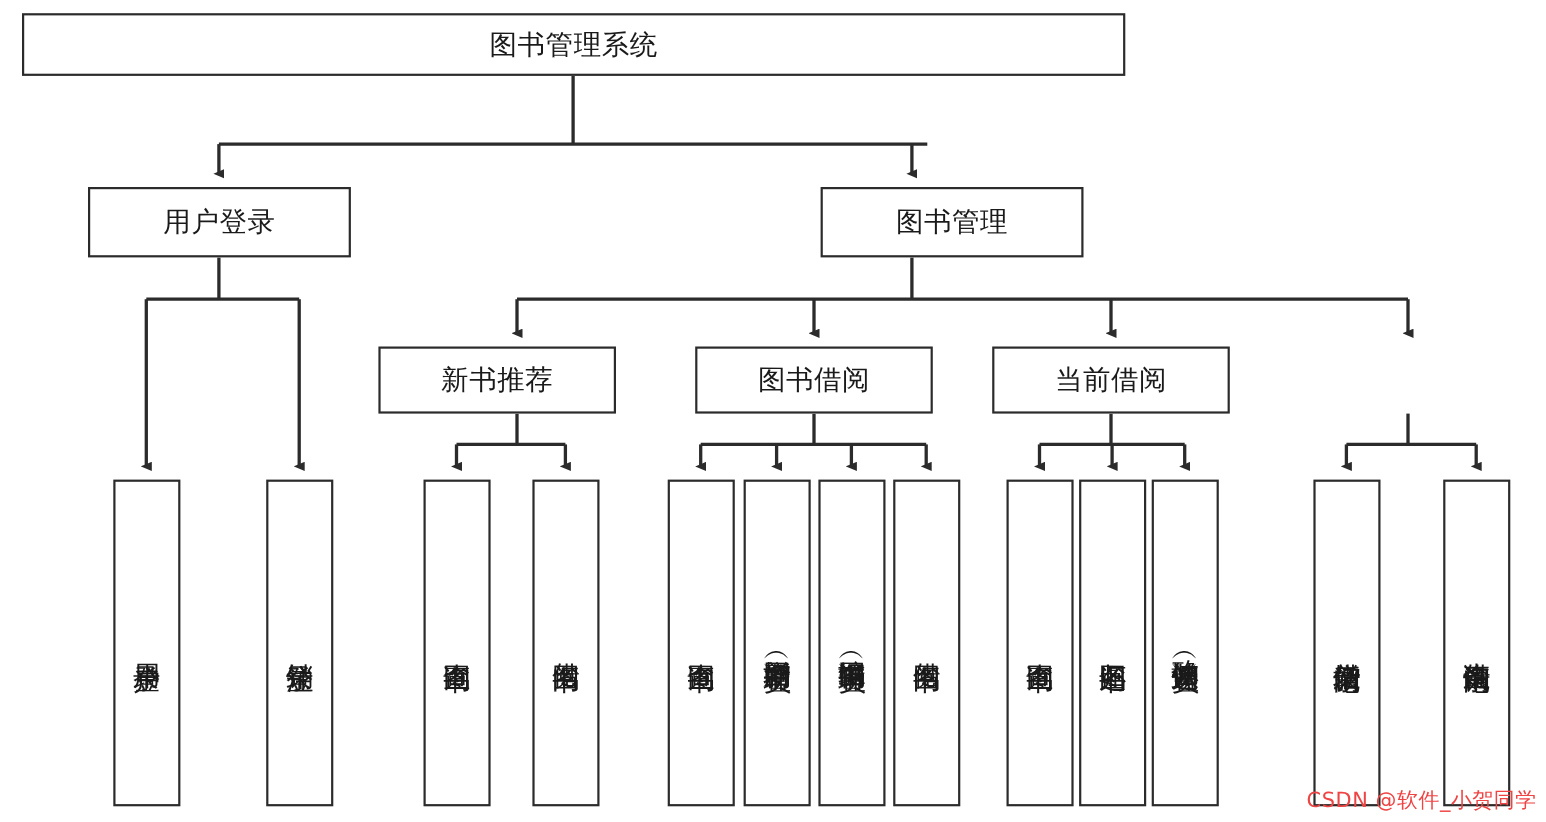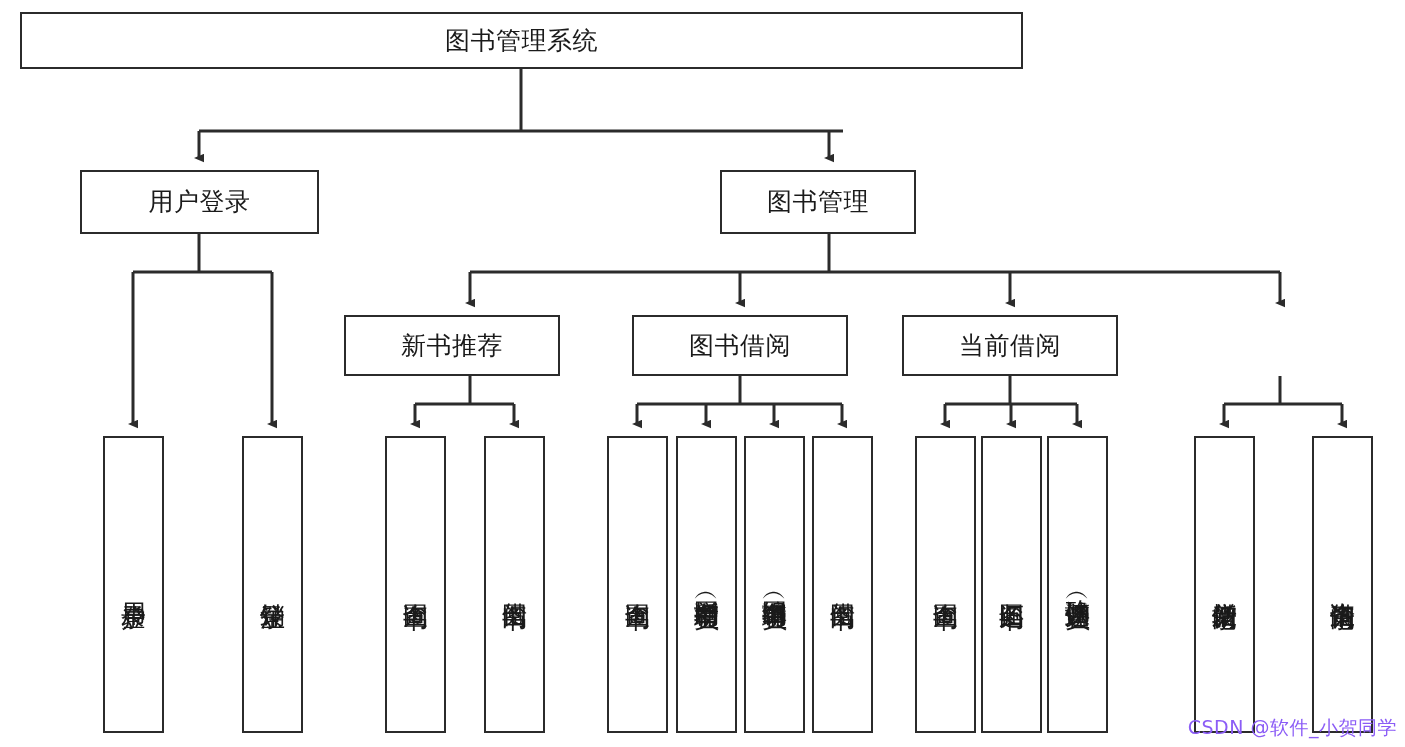--- a/index.html
+++ b/index.html
@@ -56,21 +56,21 @@
     writing-mode: vertical-rl;
     text-orientation: upright;
     display: block;
     max-height: 100%;
   }
   #watermark {
     position: absolute;
     right: 8px;
     bottom: 6px;
     font-size: 19px;
-    color: #8b5cf6;
+    color: #ef4444;
     white-space: nowrap;
     letter-spacing: 0.5px;
     margin-top: 27px;
   }
 </style>
 </head>
 <body>
 
 <div id="diagram-root">
 
@@ -124,21 +124,21 @@
     </g>
   </svg>
 
   <div class="node node-h" style="left:20px; top:12px; width:1003px; height:57px;">
     <span>图书管理系统</span>
   </div>
 
   <div class="node node-h" style="left:80px; top:170px; width:239px; height:64px;">
     <span>用户登录</span>
   </div>
-  <div class="node node-h" style="left:720px; top:170px; width:196px; height:64px;">
+  <div class="node node-h" style="left:746px; top:170px; width:239px; height:64px;">
     <span>图书管理</span>
   </div>
 
   <div class="node node-h" style="left:344px; top:315px; width:216px; height:61px;">
     <span>新书推荐</span>
   </div>
   <div class="node node-h" style="left:632px; top:315px; width:216px; height:61px;">
     <span>图书借阅</span>
   </div>
   <div class="node node-h" style="left:902px; top:315px; width:216px; height:61px;">

